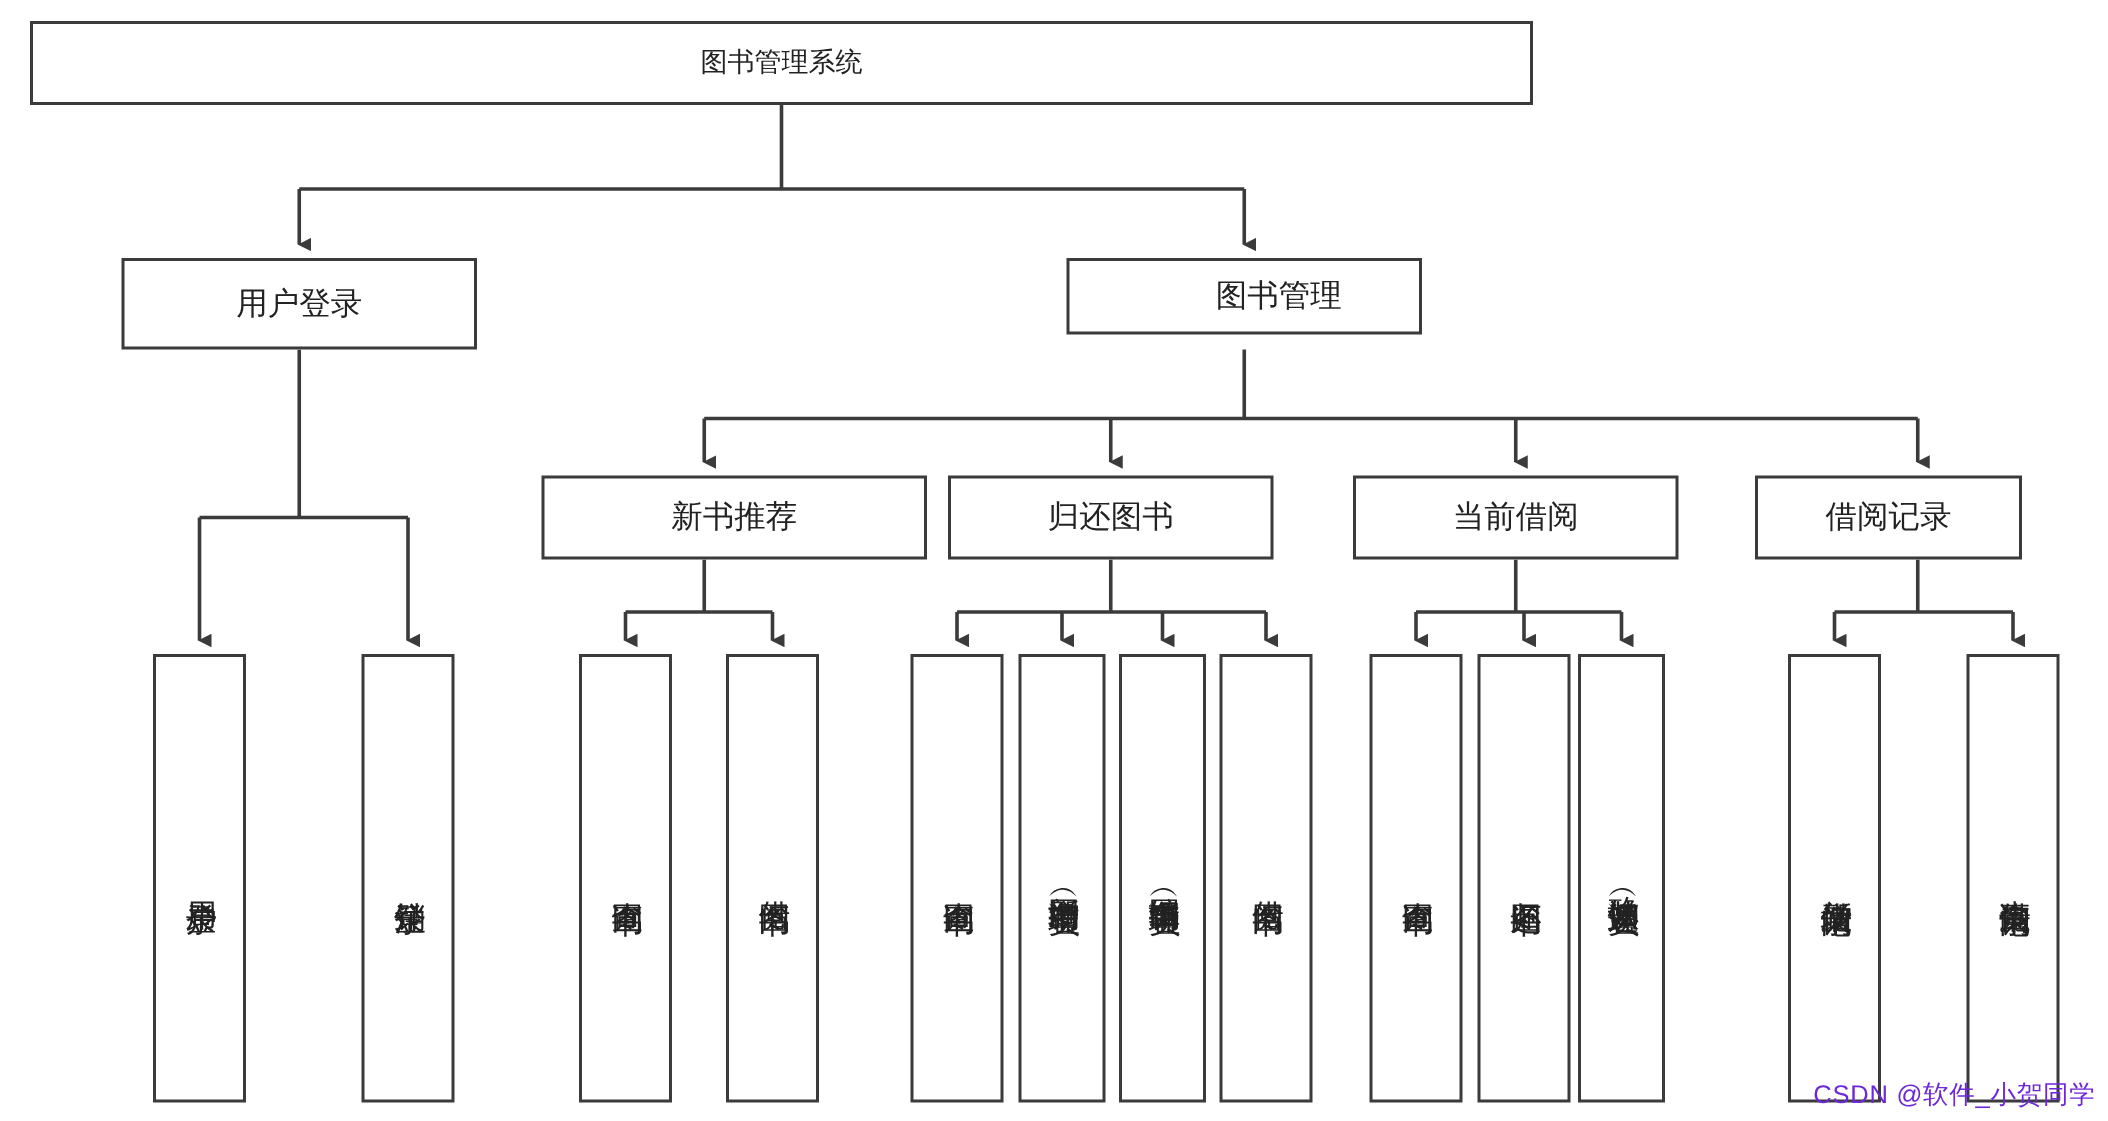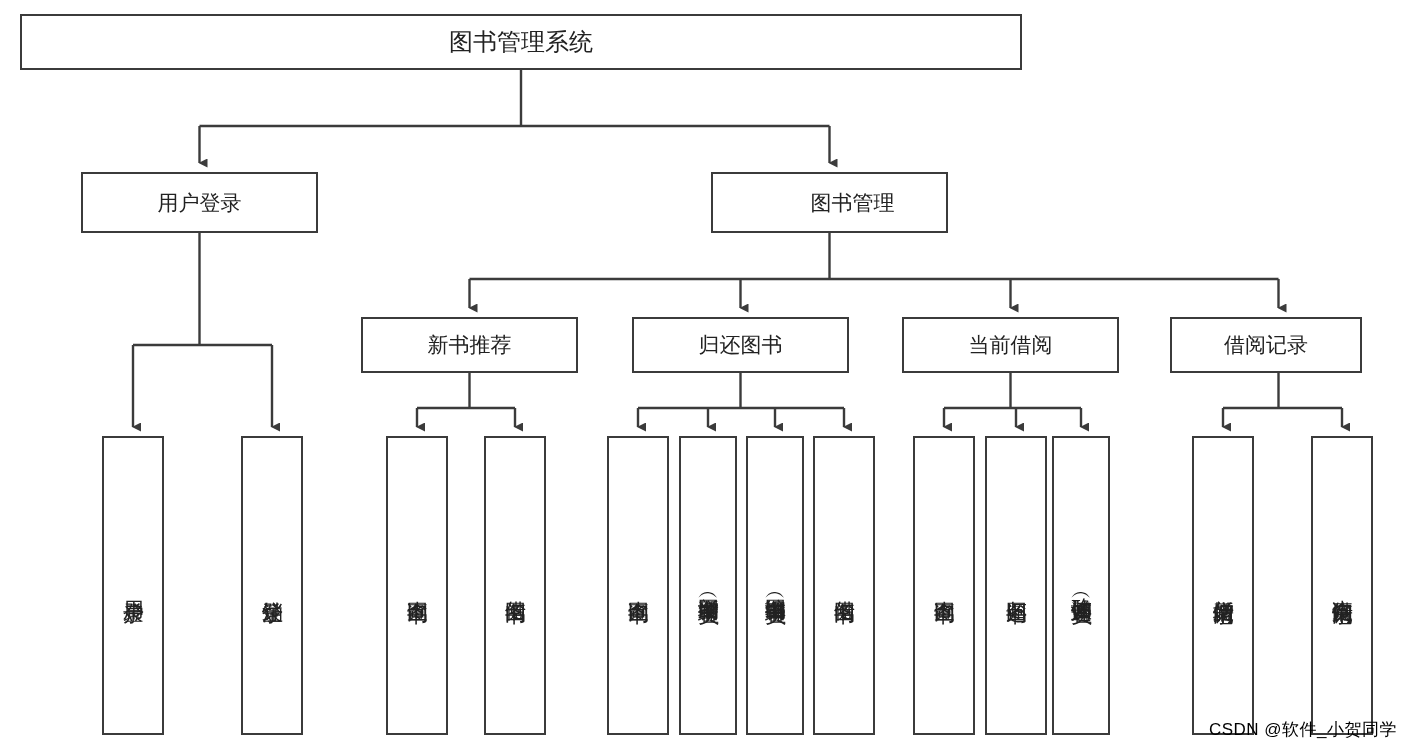--- a/index.html
+++ b/index.html
@@ -40,21 +40,21 @@
     display: block;
     text-align: center;
     line-height: 1.2;
     white-space: nowrap;
   }
   
   .node.h .label {
     font-size: 21px;
   }
   .node.root .label {
-    font-size: 24px;
+    font-size: 18px;
   }
   
   .node.v {
     align-items: center;
     justify-content: center;
   }
   .node.v .label {
     writing-mode: vertical-rl;
     text-orientation: upright;
     -webkit-text-orientation: upright;
@@ -62,21 +62,21 @@
     line-height: 1.18;
     letter-spacing: 1px;
     white-space: nowrap;
     max-height: 100%;
   }
   #watermark {
     position: absolute;
     right: 8px;
     bottom: 6px;
     font-size: 17px;
-    color: #000000;
+    color: #6d28d9;
     letter-spacing: 0.5px;
     white-space: nowrap;
     user-select: none;
   }
 </style>
 </head>
 <body>
 
 <div id="diagram-root">
 
@@ -123,33 +123,33 @@
       </g>
   </svg>
 
   <div id="node-layer">
       <div class="node h root" style="left: 20px; top: 14px; width: 1002px; height: 56px;">
         <span class="label">图书管理系统</span>
       </div>
       <div class="node h" style="left: 81px; top: 172px; width: 237px; height: 61px;">
         <span class="label">用户登录</span>
       </div>
-      <div class="node h" style="left: 711px; top: 172px; width: 237px; height: 61px; padding-left: 46px;">
+      <div class="node h" style="left: 711px; top: 172px; width: 237px; height: 51px; padding-left: 46px;">
         <span class="label">图书管理</span>
       </div>
-      <div class="node h" style="left: 361px; top: 317px; width: 217px; height: 56px; justify-content: center;">
+      <div class="node h" style="left: 361px; top: 317px; width: 257px; height: 56px; justify-content: center;">
         <span class="label">新书推荐</span>
       </div>
       <div class="node h" style="left: 632px; top: 317px; width: 217px; height: 56px;">
         <span class="label">归还图书</span>
       </div>
       <div class="node h" style="left: 902px; top: 317px; width: 217px; height: 56px; align-items: center;">
         <span class="label">当前借阅</span>
       </div>
-      <div class="node h" style="left: 1170px; top: 317px; width: 192px; height: 56px;">
+      <div class="node h" style="left: 1170px; top: 317px; width: 178px; height: 56px;">
         <span class="label">借阅记录</span>
       </div>
       <div class="node v" style="left: 102px; top: 436px; width: 62px; height: 299px;">
         <span class="label">用户登录</span>
       </div>
       <div class="node v" style="left: 241px; top: 436px; width: 62px; height: 299px;">
         <span class="label">注销登录</span>
       </div>
       <div class="node v" style="left: 386px; top: 436px; width: 62px; height: 299px;">
         <span class="label">查询图书</span>

